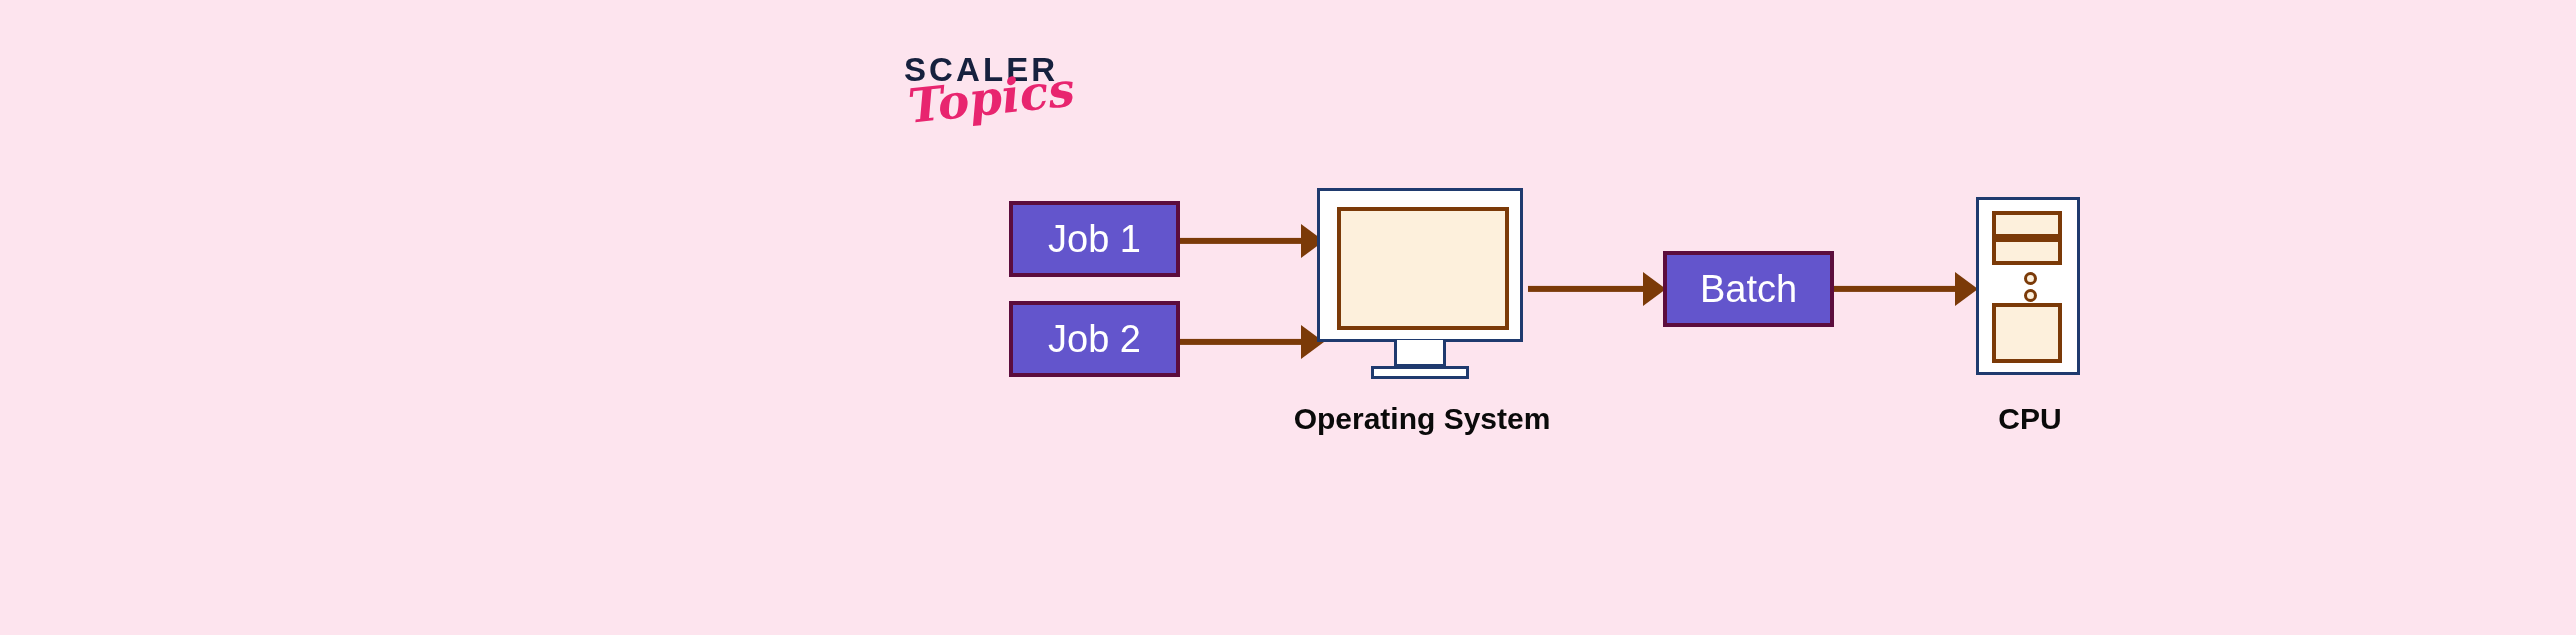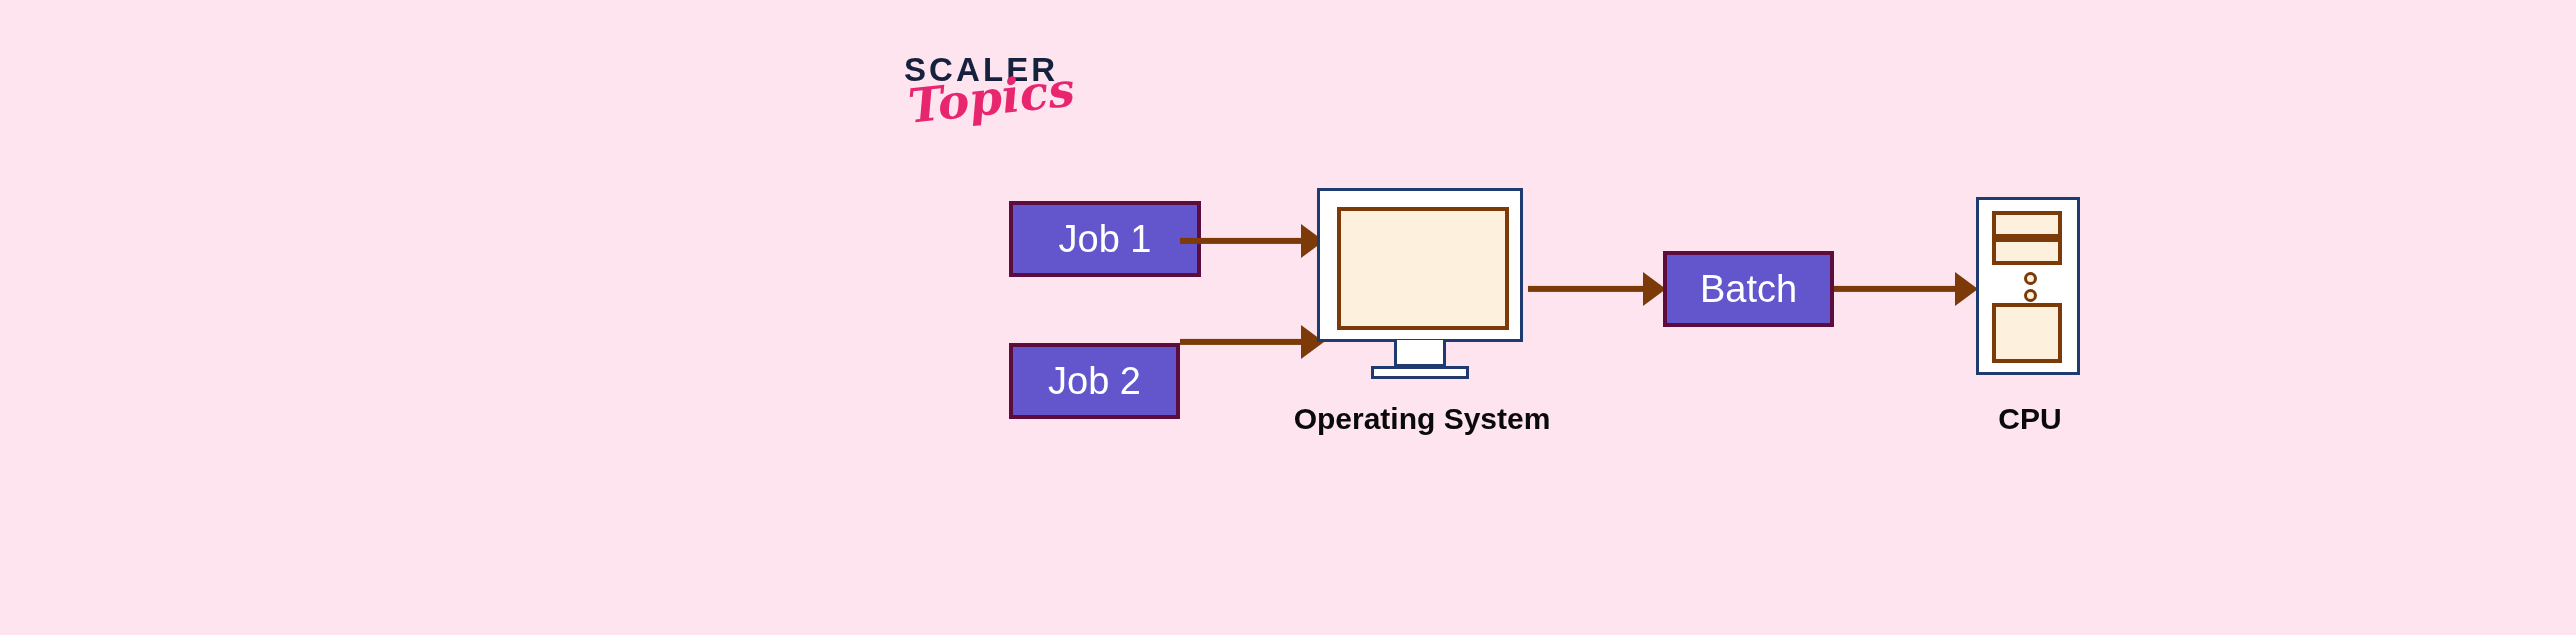--- a/index.html
+++ b/index.html
@@ -59,22 +59,22 @@
     justify-content: center;
   }
   .procbox span {
     color: #FFFFFF;
     font-family: "Liberation Sans", sans-serif;
     font-size: 38px;
     line-height: 1;
     white-space: nowrap;
   }
 
-  #job1 { left: 1009px; top: 201px;  width: 192px; height: 76px; }
-  #job2 { left: 1009px; top: 301px;  width: 171px; height: 76px; margin-top: 42px; }
+  #job1 { left: 1009px; top: 201px;  width: 171px; height: 76px; }
+  #job2 { left: 1009px; top: 301px;  width: 171px; height: 76px; }
   #batch { left: 1663px; top: 251px; width: 171px; height: 76px; align-items: center; }
 
   
   #monitor {
     position: absolute;
     left: 1317px;
     top: 188px;
   }
   #monitor-frame {
     position: absolute;

